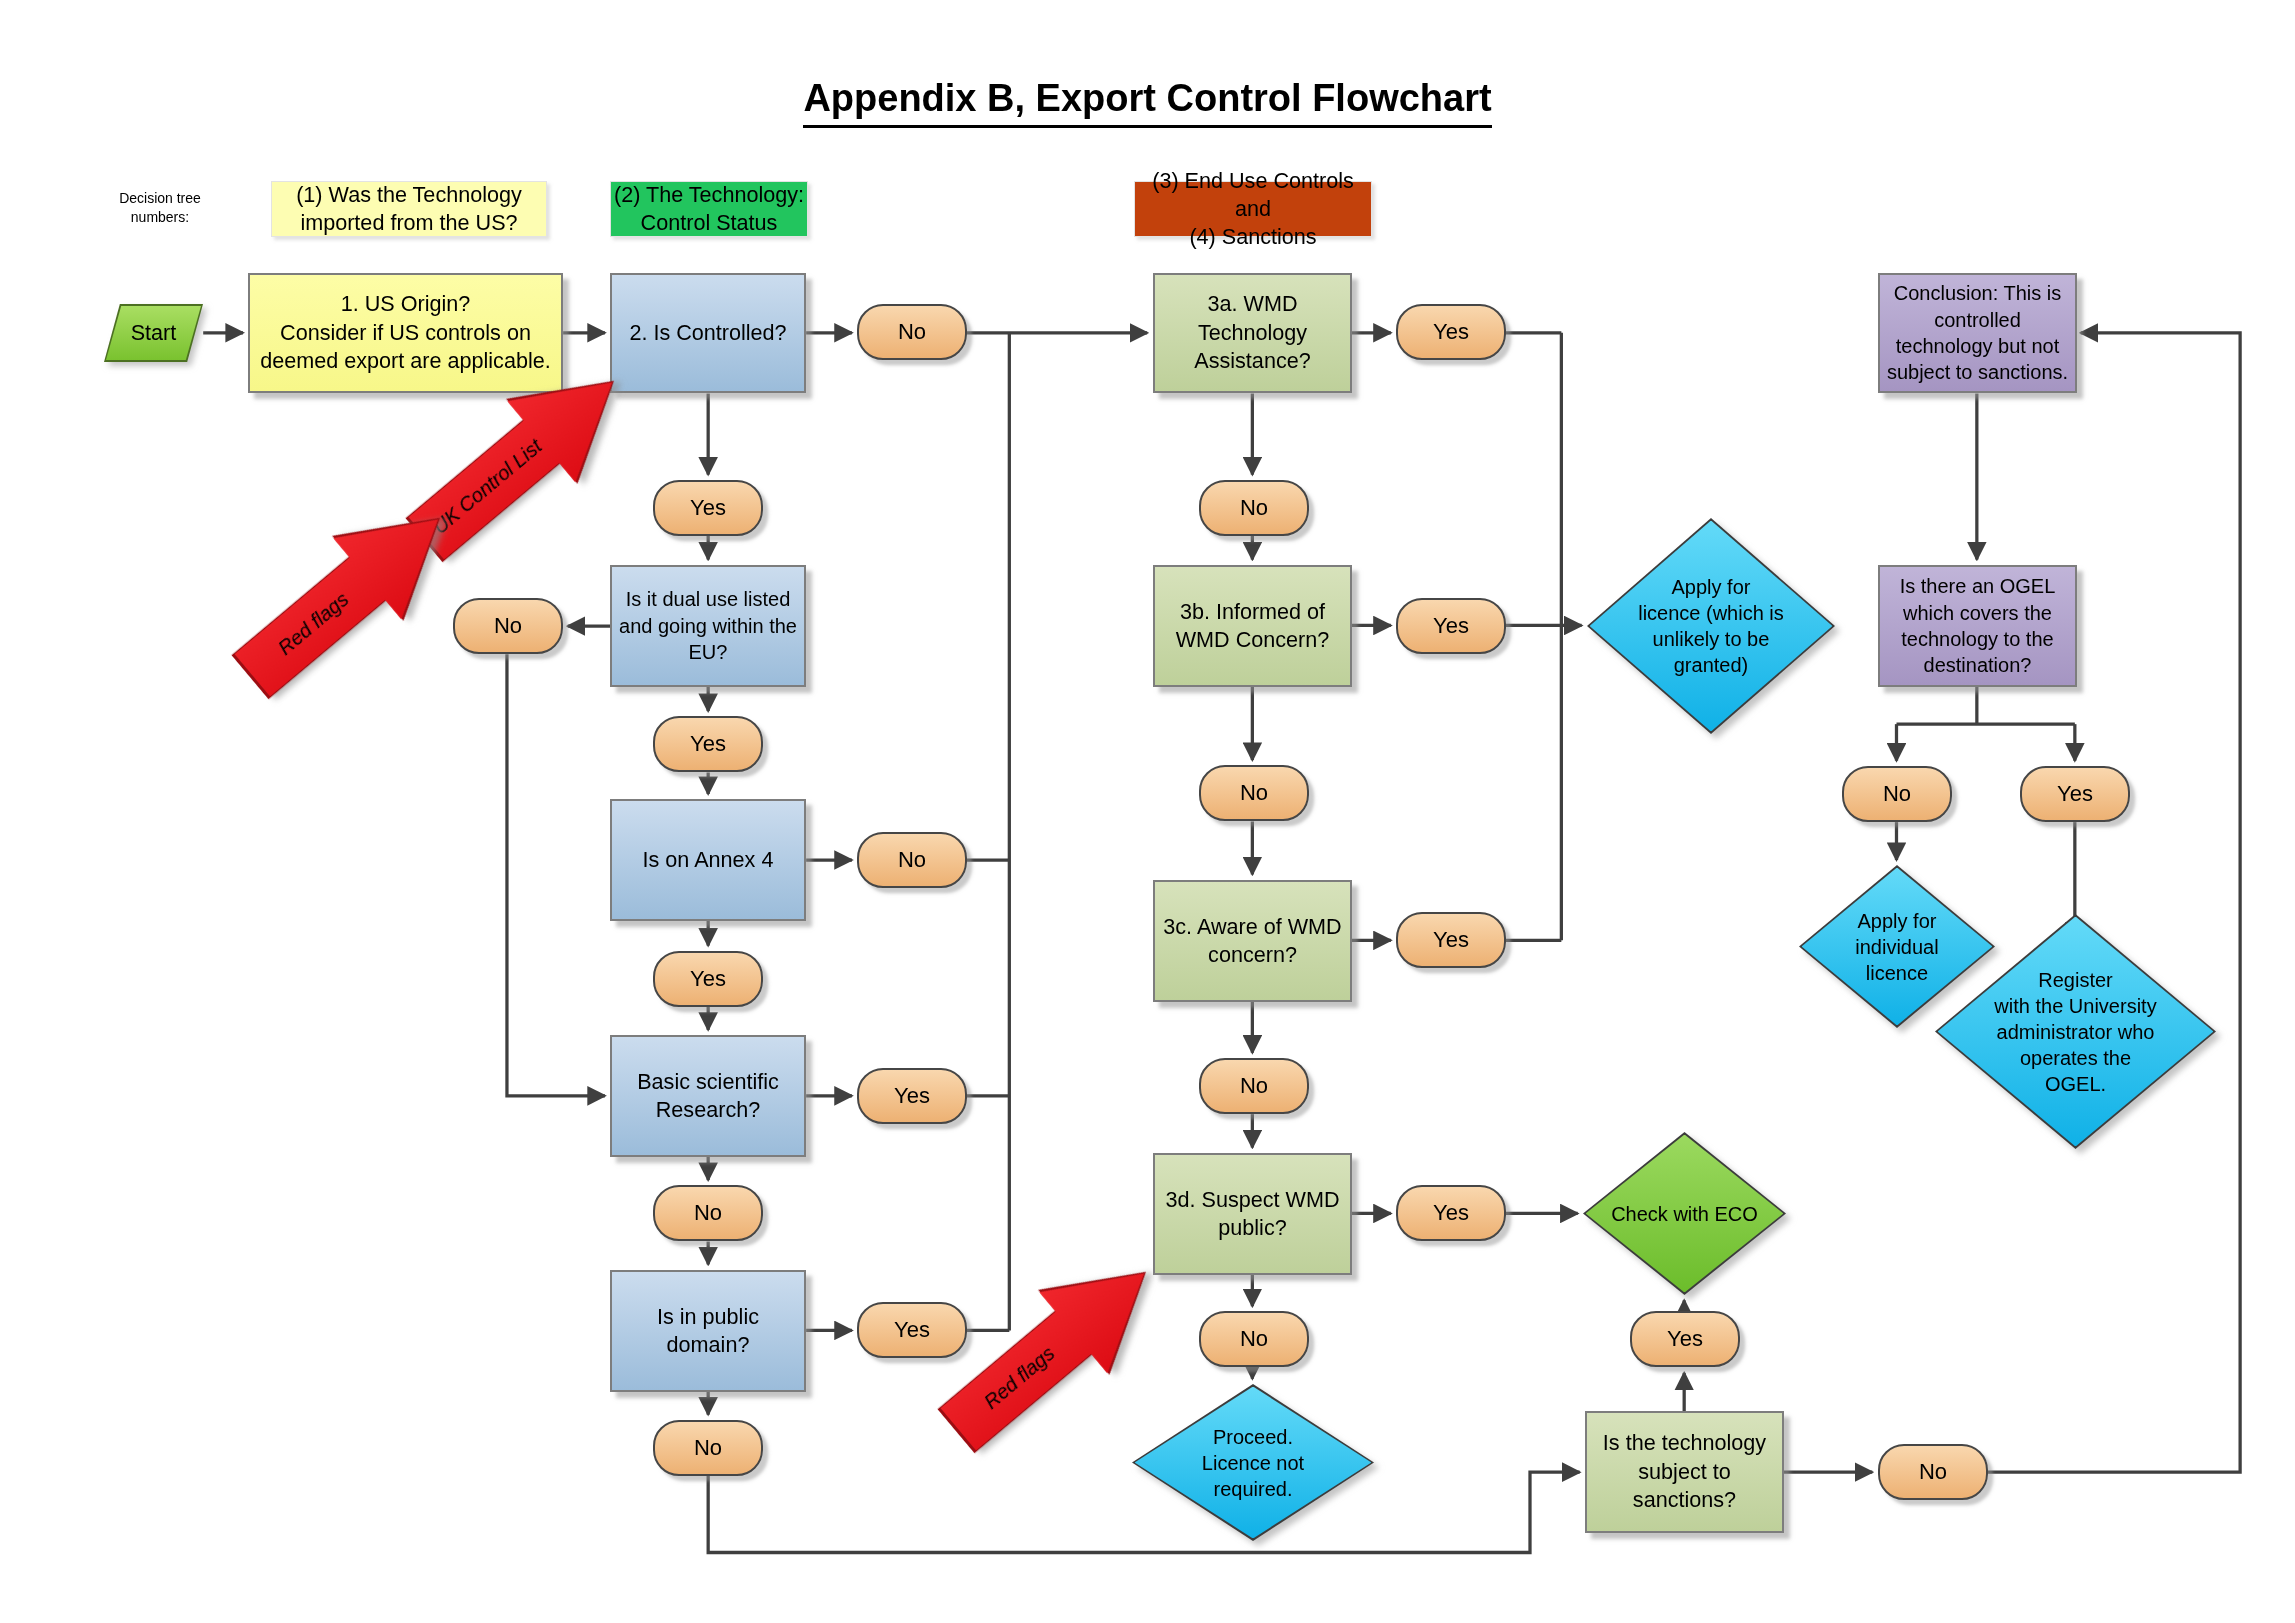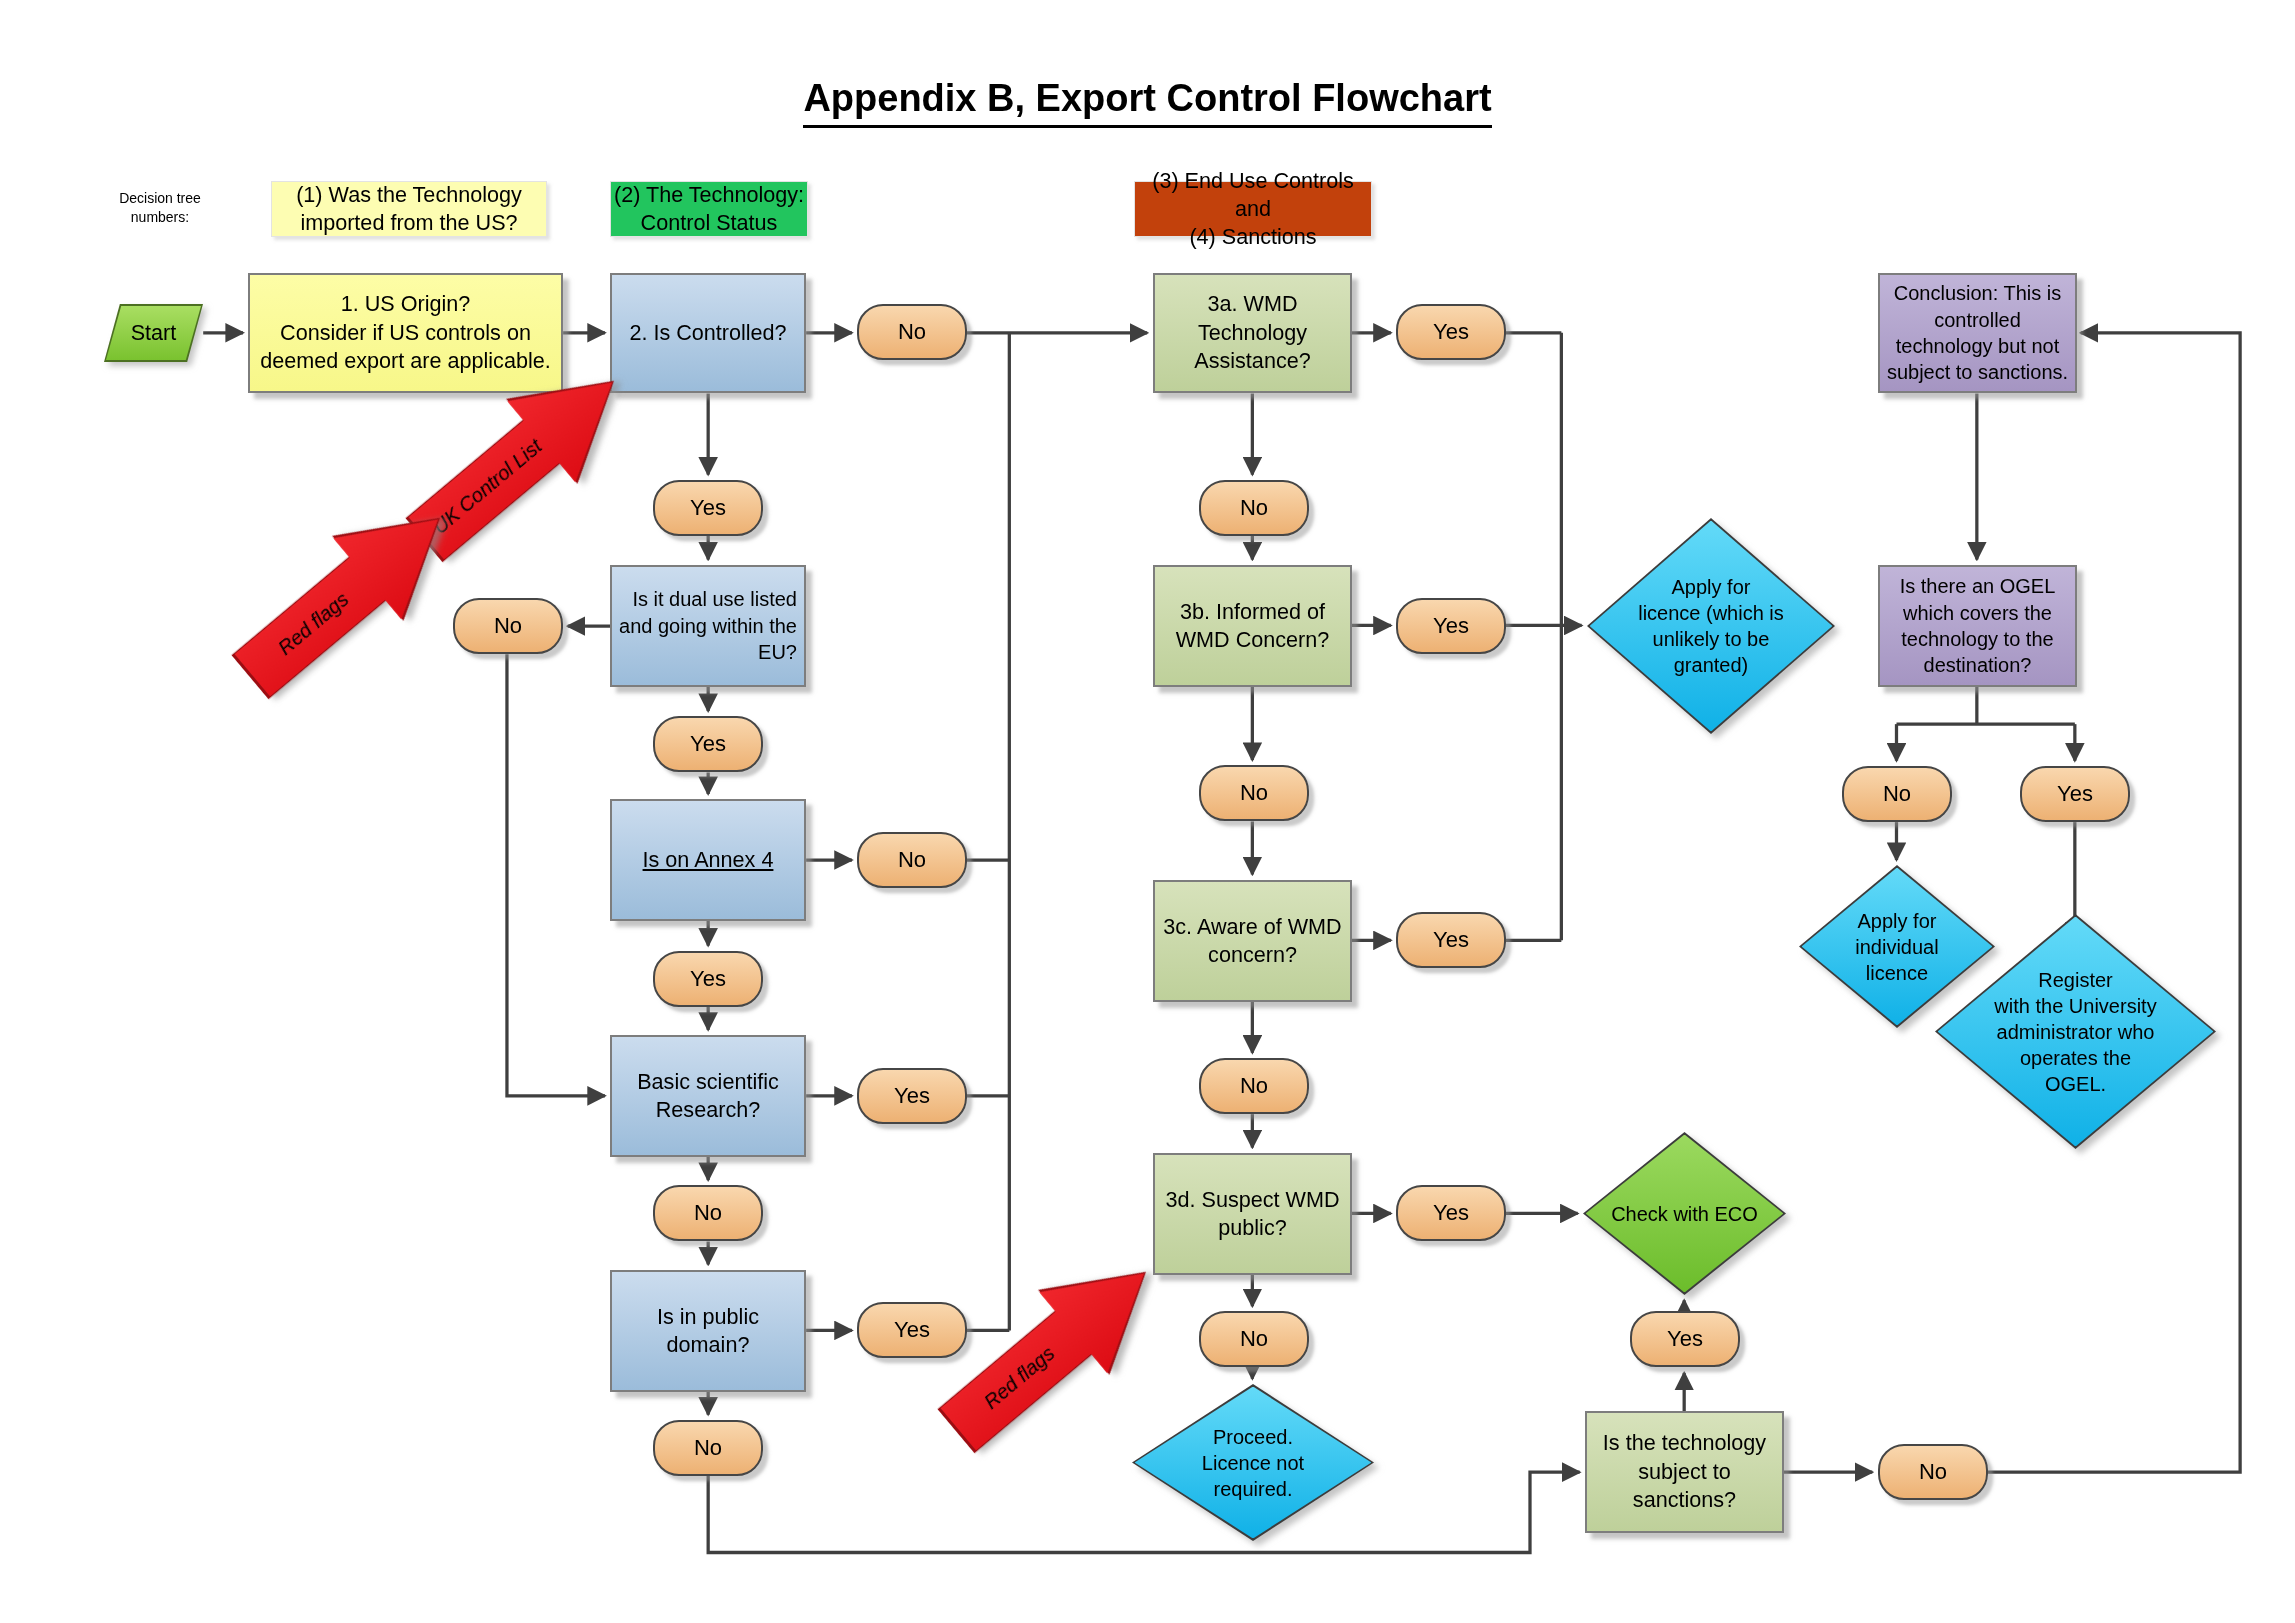--- a/index.html
+++ b/index.html
@@ -147,26 +147,26 @@
   <div class="node c-green" style="left:1153px;top:273px;width:199px;height:120px;">3a. WMD
 Technology
 Assistance?</div>
   <div class="pill" style="left:1396px;top:304px;">Yes</div>
   <div class="node c-purple" style="left:1878px;top:273px;width:199px;height:120px;font-size:20px;">Conclusion: This is
 controlled
 technology but not
 subject to sanctions.</div>
 
   <div class="pill" style="left:653px;top:480px;">Yes</div>
-  <div class="node c-blue" style="left:610px;top:565px;width:196px;height:122px;font-size:20px;text-align:right;">Is it dual use listed
+  <div class="node c-blue" style="left:610px;top:565px;width:196px;height:122px;font-size:20px;">Is it dual use listed
 and going within the
 EU?</div>
   <div class="pill" style="left:453px;top:598px;">No</div>
   <div class="pill" style="left:653px;top:716px;">Yes</div>
-  <div class="node c-blue" style="left:610px;top:799px;width:196px;height:122px;text-decoration:underline;">Is on Annex 4</div>
+  <div class="node c-blue" style="left:610px;top:799px;width:196px;height:122px;">Is on Annex 4</div>
   <div class="pill" style="left:857px;top:832px;">No</div>
   <div class="pill" style="left:653px;top:951px;">Yes</div>
   <div class="node c-blue" style="left:610px;top:1035px;width:196px;height:122px;">Basic scientific
 Research?</div>
   <div class="pill" style="left:857px;top:1068px;">Yes</div>
   <div class="pill" style="left:653px;top:1185px;">No</div>
   <div class="node c-blue" style="left:610px;top:1270px;width:196px;height:122px;">Is in public domain?</div>
   <div class="pill" style="left:857px;top:1302px;">Yes</div>
   <div class="pill" style="left:653px;top:1420px;">No</div>
 

